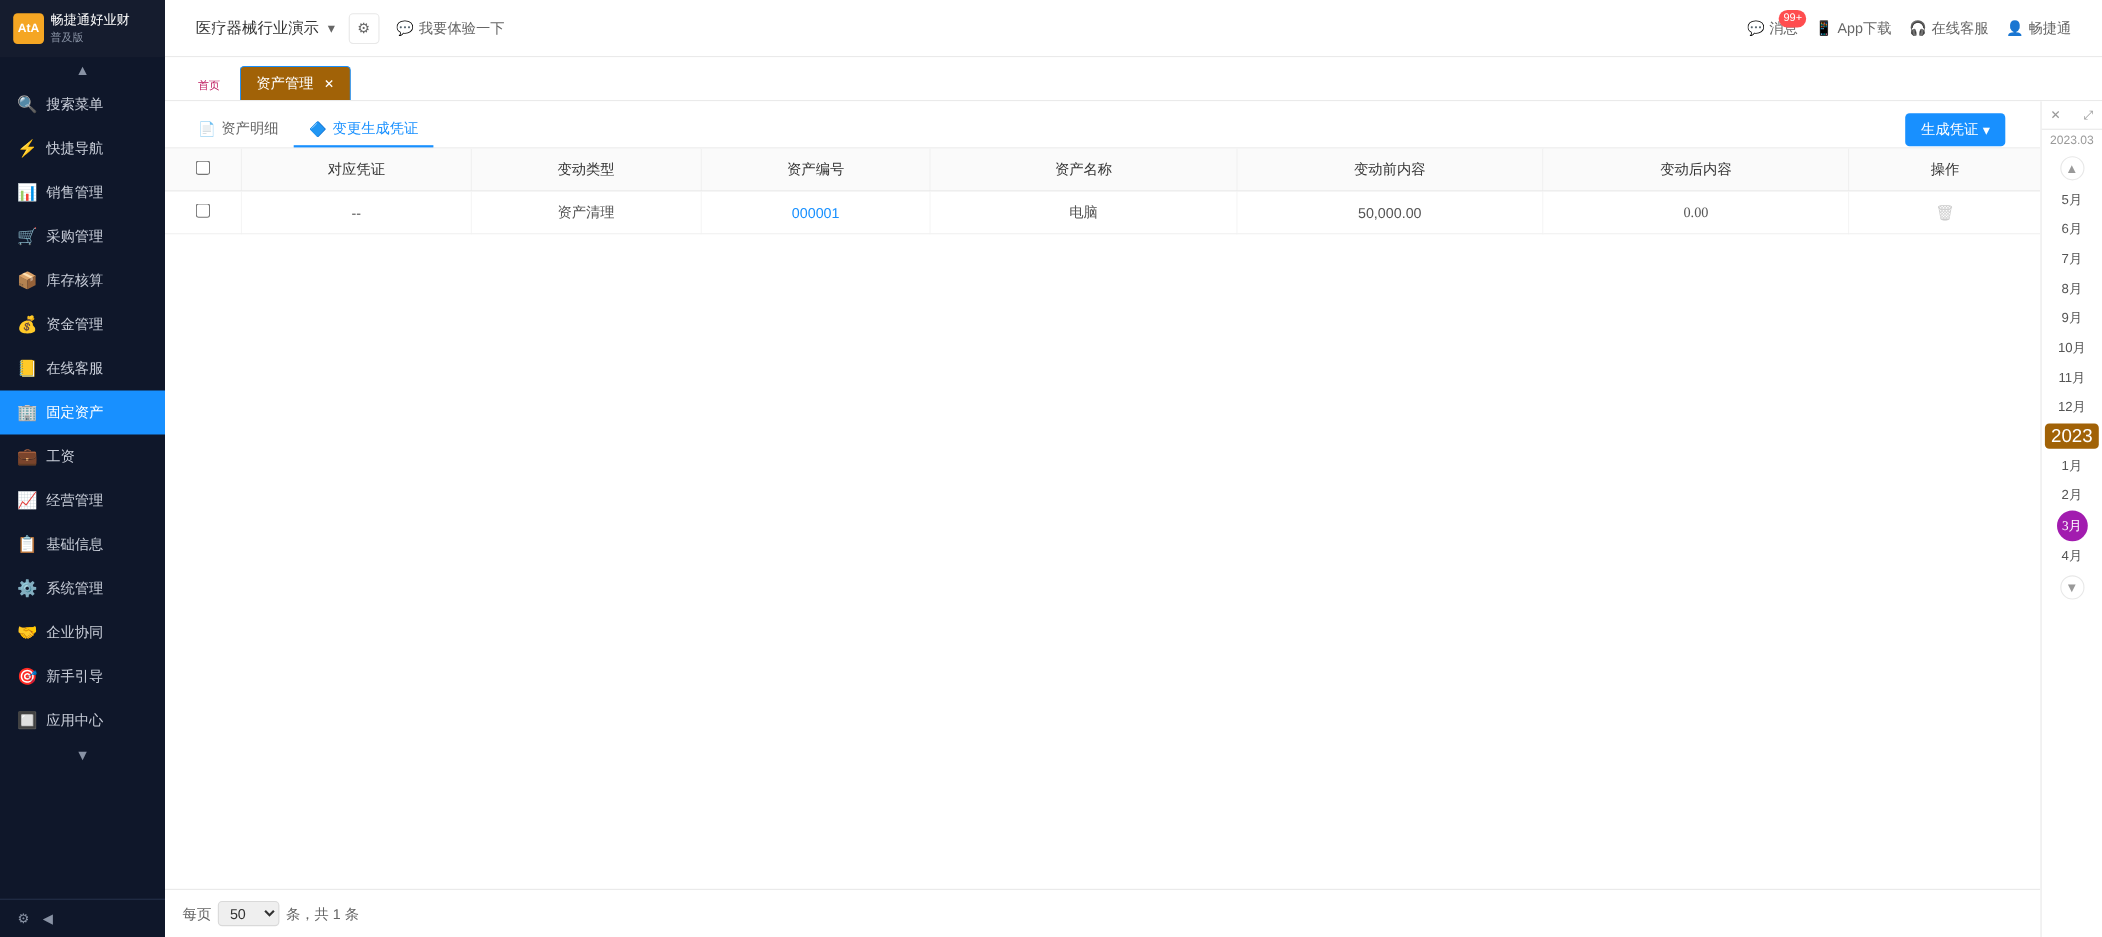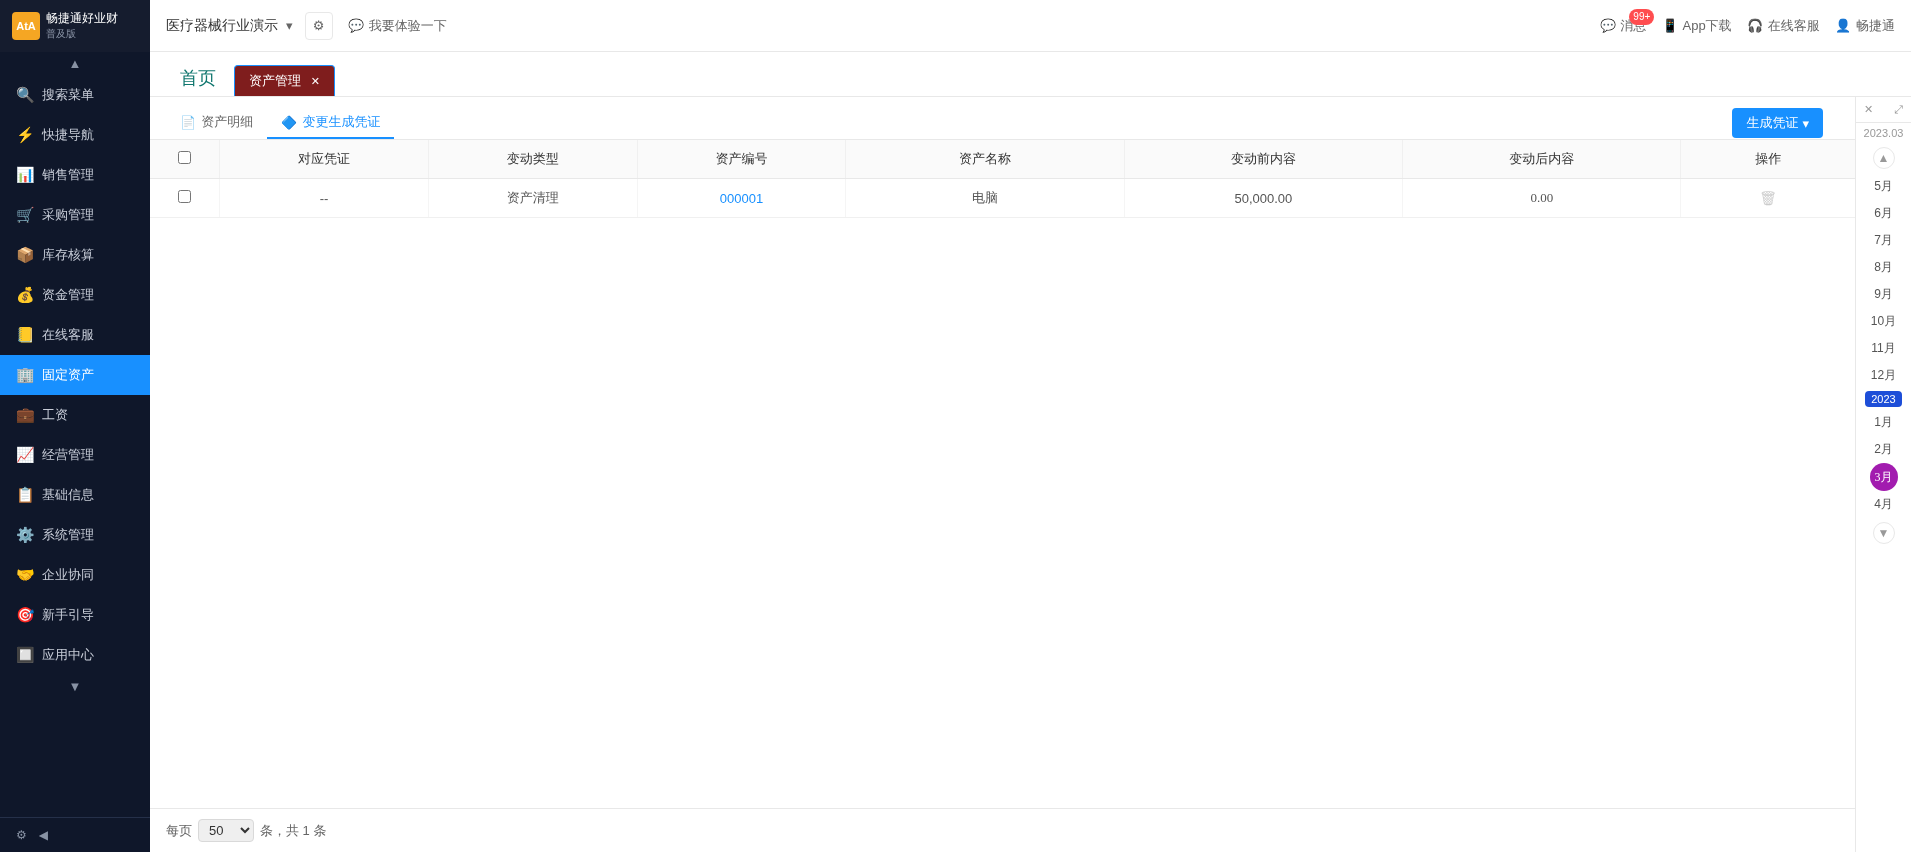--- a/index.html
+++ b/index.html
@@ -71,21 +71,21 @@
       flex-direction: column;
       overflow: hidden;
     }
 
     
     .header {
       background: white;
       height: 52px;
       display: flex;
       align-items: center;
-      padding: 0 16px;
+      padding: 0 28px;
       border-bottom: 1px solid #e8e8e8;
       gap: 8px;
     }
     .header-title {
       font-size: 14px;
       color: #333;
       font-weight: 500;
     }
     .header-dropdown {
       display: flex; align-items: center; gap: 3px;
@@ -130,26 +130,26 @@
     .tab-item {
       padding: 6px 14px;
       border-radius: 4px 4px 0 0;
       cursor: pointer;
       font-size: 13px;
       color: #666;
       border: 1px solid transparent;
       border-bottom: none;
     }
     .tab-item.active {
-      background: #7f1d1d;
+      background: #a16207;
       color: white;
       border-color: #1890ff;
     }
     .tab-item.active .tab-close { color: white; }
-    .tab-home { padding: 6px 14px; color: #0f766e; font-size: 18px; cursor: pointer; }
+    .tab-home { padding: 6px 14px; color: #be185d; font-size: 10px; cursor: pointer; }
 
     
     .content-area {
       flex: 1;
       background: white;
       overflow: hidden;
       display: flex;
       flex-direction: column;
       position: relative;
     }
@@ -278,25 +278,25 @@
       width: 28px;
       margin: 0 auto;
       display: flex;
       align-items: center;
       justify-content: center;
       height: 28px;
       padding: 0;
       font-family: Liberation Serif, serif;
     }
     .year-active {
-      background: #1d4ed8;
+      background: #a16207;
       color: white;
       border-radius: 4px;
       padding: 2px 6px;
-      font-size: 11px;
+      font-size: 17px;
     }
     .scroll-circle {
       width: 22px; height: 22px;
       border-radius: 50%;
       border: 1px solid #e8e8e8;
       display: flex; align-items: center; justify-content: center;
       cursor: pointer; color: #999; font-size: 12px;
       margin: 4px auto;
     }
 

